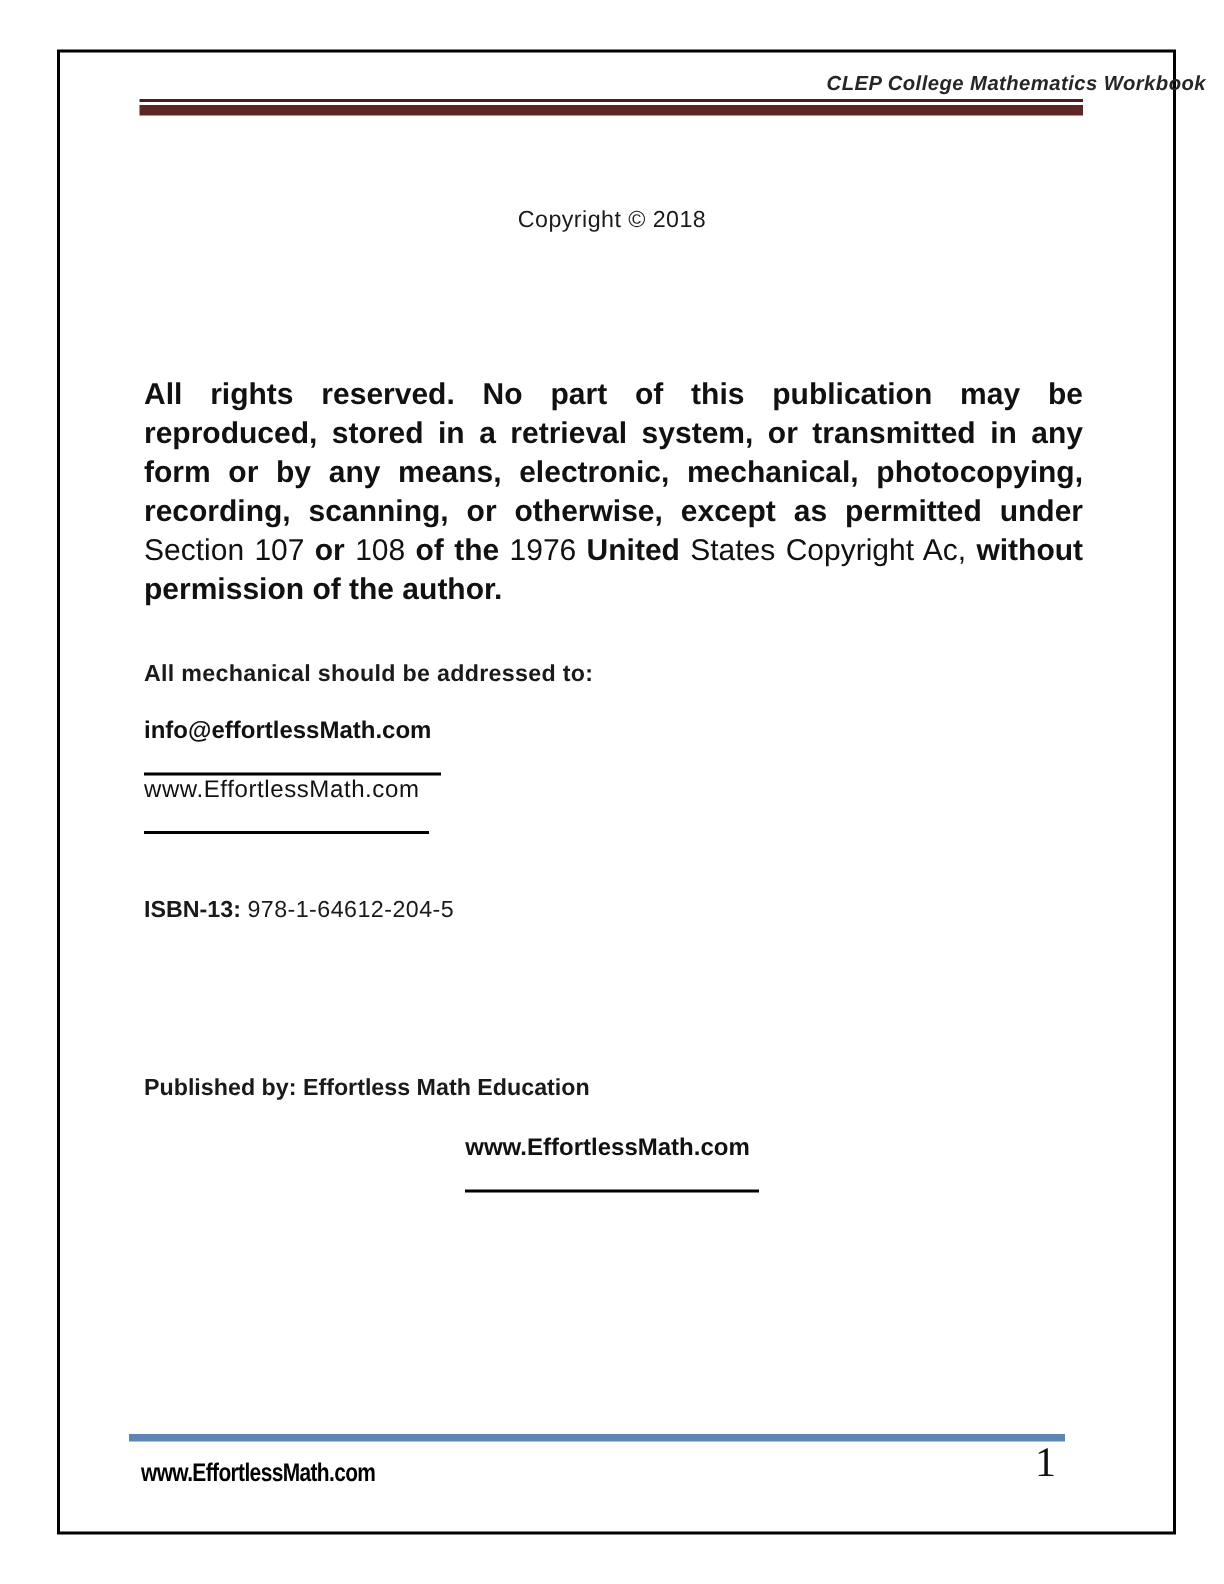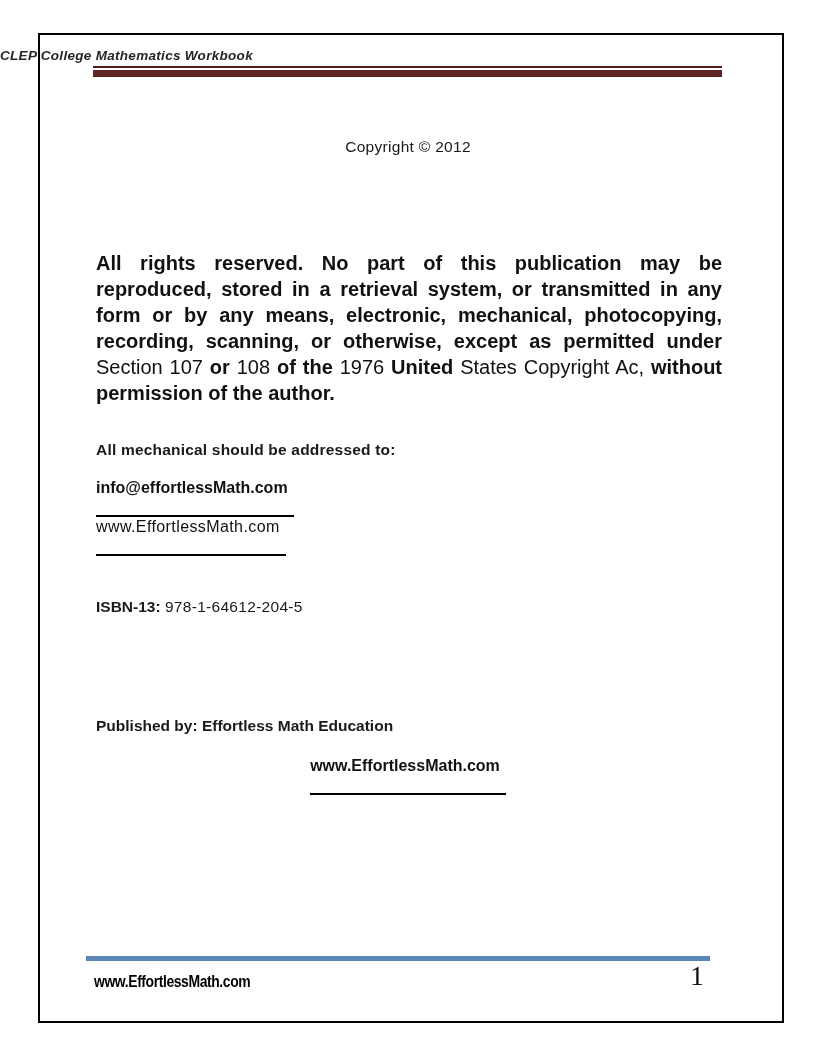--- a/index.html
+++ b/index.html
@@ -19,21 +19,21 @@
     position: absolute;
     left: 38px; top: 33px;
     width: 746px; height: 990px;
     border: 2px solid #000000;
     pointer-events: none;
   }
 
   .header-title {
     position: absolute;
     left: 0; top: 48px; width: 804px;
-    text-align: left;
+    text-align: right;
     font-size: 13.5px;
     font-style: italic;
     font-weight: 700;
     letter-spacing: 0.3px;
     color: #262626;
   }
 
   .rule-thin {
     position: absolute;
     left: 93px; top: 66px;
@@ -126,21 +126,21 @@
 
 <div class="page">
 
   <div class="page-border"></div>
 
   <div class="header-title">CLEP College Mathematics Workbook</div>
 
   <div class="rule-thin" style="background-color: rgb(76, 29, 29);"></div>
   <div class="rule-thick" style="background-color: rgb(95, 36, 36);"></div>
 
-  <div class="center-line copyright-line">Copyright © 2012</div>
+  <div class="center-line copyright-line">Copyright © 2018</div>
 
 
   <div class="rights-paragraph"><span class="seg-bold">All rights reserved. No part of this publication may be reproduced, stored in a retrieval system, or transmitted in any form or by any means, electronic, mechanical, photocopying, recording, scanning, or otherwise, except as permitted under </span><span class="seg-normal">Section 107</span><span class="seg-bold"> or </span><span class="seg-normal">108</span><span class="seg-bold"> of the </span><span class="seg-normal">1976</span><span class="seg-bold"> United </span><span class="seg-normal">States Copyright Ac,</span><span class="seg-bold"> without permission of the author.</span></div>
 
   <div class="inquiries-label">All mechanical should be addressed to:</div>
 
   <div class="link-line email-link">
     <a class="u-thick">info@effortlessMath.com</a>
   </div>
 

